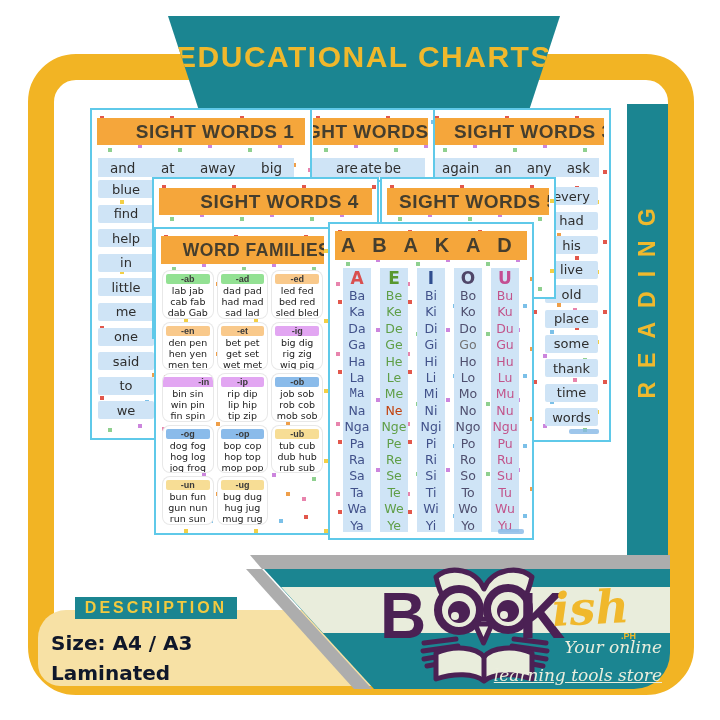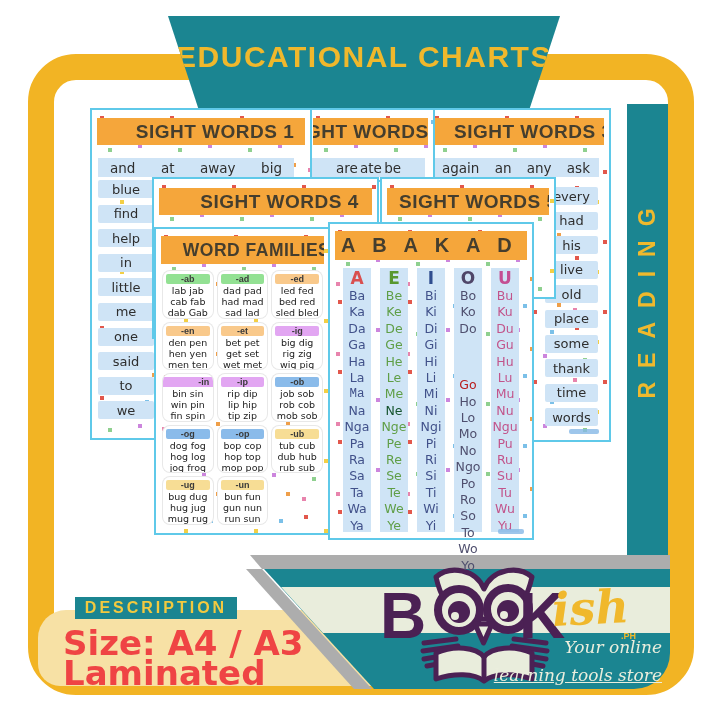--- a/index.html
+++ b/index.html
@@ -74,22 +74,22 @@
   .abk-vowel{height:22px;display:flex;align-items:center;font-weight:bold;font-size:17px;
              font-family:"DejaVu Sans",sans-serif;}
   .abk-cell{font-family:"DejaVu Sans",sans-serif;font-size:12.5px;line-height:16.4px;}
 
   
   .cream-panel{position:absolute;left:38px;top:610px;width:442px;height:76px;background:#F7E1A5;
                border-radius:28px 0 0 22px;z-index:2;}
   .desc-box{position:absolute;left:75px;top:597px;width:162px;height:22px;background:#1B8591;z-index:3;
             display:flex;align-items:center;justify-content:center;font-weight:bold;font-size:16px;
             letter-spacing:3px;color:#F3C93F;}
-  .size-text{position:absolute;left:63px;top:628px;z-index:3;font-family:"DejaVu Sans",sans-serif;
-             font-weight:bold;font-size:34px;line-height:30px;color:#ef4444;}
+  .size-text{position:absolute;left:51px;top:628px;z-index:3;font-family:"DejaVu Sans",sans-serif;
+             font-weight:bold;font-size:20px;line-height:30px;color:#0f172a;}
 
   
   .logo-block{position:absolute;left:240px;top:553px;width:430px;height:136px;z-index:4;}
   .logo-block svg.bands{position:absolute;left:0;top:0;}
   .owl{position:absolute;left:178px;top:8px;}
   .brand-letter{position:absolute;font-weight:800;font-size:64px;color:#4B2154;
                 font-family:"Liberation Sans",sans-serif;z-index:3;}
   #brand-b{left:140px;top:26px;}
   #brand-k{left:279px;top:26px;}
   .brand-ish{position:absolute;left:312px;top:28px;font-style:italic;font-weight:bold;font-size:46px;
@@ -258,30 +258,30 @@
           <div class="wf-line">hop top</div>
           <div class="wf-line">mop pop</div>
         </div>
         <div class="wf-box">
           <div class="wf-chip" style="background: rgb(247, 221, 149);">-ub</div>
           <div class="wf-line">tub cub</div>
           <div class="wf-line">dub hub</div>
           <div class="wf-line">rub sub</div>
         </div>
         <div class="wf-box">
+          <div class="wf-chip" style="background: rgb(247, 221, 149);">-un</div>
+          <div class="wf-line">bun fun</div>
+          <div class="wf-line">gun nun</div>
+          <div class="wf-line">run sun</div>
+        </div>
+        <div class="wf-box">
           <div class="wf-chip" style="background: rgb(247, 221, 149);">-ug</div>
           <div class="wf-line">bug dug</div>
           <div class="wf-line">hug jug</div>
           <div class="wf-line">mug rug</div>
-        </div>
-        <div class="wf-box">
-          <div class="wf-chip" style="background: rgb(247, 221, 149);">-un</div>
-          <div class="wf-line">bun fun</div>
-          <div class="wf-line">gun nun</div>
-          <div class="wf-line">run sun</div>
         </div>
       </div>
   </div>
 
   <div class="card" id="card-abk">
     <div class="chart-header">
       <span>A B A K A D A</span>
     </div>
     <div id="abk-cols">
         <div class="abk-col">
@@ -304,21 +304,21 @@
         </div>
         <div class="abk-col">
           <div class="abk-vowel" style="color: rgb(88, 152, 46);">E</div>
           <div class="abk-cell" style="color: rgb(95, 158, 70);">Be</div>
           <div class="abk-cell" style="color: rgb(95, 158, 70);">Ke</div>
           <div class="abk-cell" style="color: rgb(95, 158, 70);">De</div>
           <div class="abk-cell" style="color: rgb(95, 158, 70);">Ge</div>
           <div class="abk-cell" style="color: rgb(95, 158, 70);">He</div>
           <div class="abk-cell" style="color: rgb(95, 158, 70);">Le</div>
           <div class="abk-cell" style="color: rgb(95, 158, 70);">Me</div>
-          <div class="abk-cell" style="color: #14532d;">Ne</div>
+          <div class="abk-cell" style="color: #c2410c;">Ne</div>
           <div class="abk-cell" style="color: rgb(95, 158, 70);">Nge</div>
           <div class="abk-cell" style="color: rgb(95, 158, 70);">Pe</div>
           <div class="abk-cell" style="color: rgb(95, 158, 70);">Re</div>
           <div class="abk-cell" style="color: rgb(95, 158, 70);">Se</div>
           <div class="abk-cell" style="color: rgb(95, 158, 70);">Te</div>
           <div class="abk-cell" style="color: rgb(95, 158, 70);">We</div>
           <div class="abk-cell" style="color: rgb(95, 158, 70);">Ye</div>
         </div>
         <div class="abk-col">
           <div class="abk-vowel" style="color: rgb(47, 77, 143);">I</div>
@@ -336,21 +336,21 @@
           <div class="abk-cell" style="color: rgb(65, 81, 138);">Si</div>
           <div class="abk-cell" style="color: rgb(65, 81, 138);">Ti</div>
           <div class="abk-cell" style="color: rgb(65, 81, 138);">Wi</div>
           <div class="abk-cell" style="color: rgb(65, 81, 138);">Yi</div>
         </div>
         <div class="abk-col">
           <div class="abk-vowel" style="color: rgb(79, 70, 104);">O</div>
           <div class="abk-cell" style="color: rgb(79, 79, 110);">Bo</div>
           <div class="abk-cell" style="color: rgb(79, 79, 110);">Ko</div>
           <div class="abk-cell" style="color: rgb(79, 79, 110);">Do</div>
-          <div class="abk-cell" style="color: #b91c1c; margin-top: 40px;">Go</div>
+          <div class="abk-cell" style="color: #737373;">Go</div>
           <div class="abk-cell" style="color: rgb(79, 79, 110);">Ho</div>
           <div class="abk-cell" style="color: rgb(79, 79, 110);">Lo</div>
           <div class="abk-cell" style="color: rgb(79, 79, 110);">Mo</div>
           <div class="abk-cell" style="color: rgb(79, 79, 110);">No</div>
           <div class="abk-cell" style="color: rgb(79, 79, 110);">Ngo</div>
           <div class="abk-cell" style="color: rgb(79, 79, 110);">Po</div>
           <div class="abk-cell" style="color: rgb(79, 79, 110);">Ro</div>
           <div class="abk-cell" style="color: rgb(79, 79, 110);">So</div>
           <div class="abk-cell" style="color: rgb(79, 79, 110);">To</div>
           <div class="abk-cell" style="color: rgb(79, 79, 110);">Wo</div>

